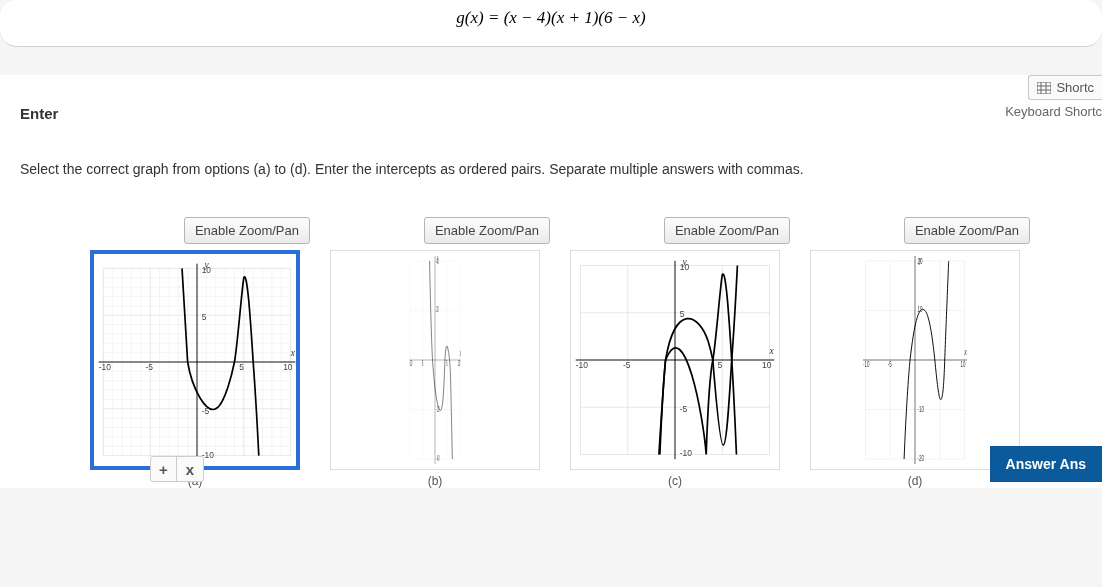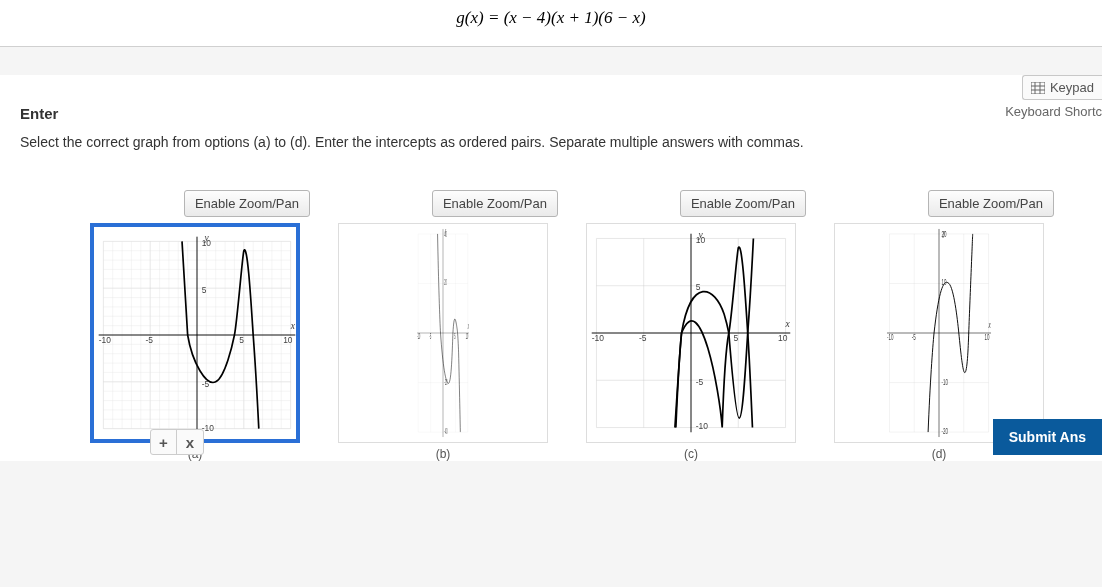--- a/index.html
+++ b/index.html
@@ -12,20 +12,21 @@
     position: relative;
   }
   .formula-bar {
     background: #fff;
     padding: 8px 0 18px 0;
     text-align: center;
     font-size: 17px;
     font-style: italic;
     font-family: 'Times New Roman', serif;
     border-bottom: 1px solid #d0d0d0;
+    border-radius: 17px;
   }
   .content-area {
     background: #fff;
     margin: 28px 0 0 0;
     padding: 0 20px;
     position: relative;
   }
   .top-right {
     position: absolute;
     right: 0;
@@ -53,25 +54,25 @@
   }
   .answer-title {
     font-size: 15px;
     font-weight: bold;
     color: #333;
     padding-top: 30px;
   }
   .instruction {
     font-size: 14px;
     color: #333;
-    margin-top: 12px;
+    margin-top: 39px;
   }
   .graph-row {
     display: flex;
-    gap: 18px;
+    gap: 10px;
     margin-top: 40px;
     padding-left: 60px;
   }
   .graph-cell {
     width: 230px;
     display: flex;
     flex-direction: column;
     align-items: center;
   }
   .zoom-btn {
@@ -156,21 +157,21 @@
 
   <div class="top-right">
     <div class="keypad-btn">
       <svg width="14" height="12">
           <rect x="0" y="0" width="14" height="12" fill="none" stroke="#666"></rect>
           <line x1="4" y1="0" x2="4" y2="12" stroke="#666"></line>
           <line x1="9" y1="0" x2="9" y2="12" stroke="#666"></line>
           <line x1="0" y1="4" x2="14" y2="4" stroke="#666"></line>
           <line x1="0" y1="8" x2="14" y2="8" stroke="#666"></line>
         </svg>
-      <span>Keypad</span>
+      <span>Shortc</span>
     </div>
     <div class="kb-shortcut">Keyboard Shortc</div>
   </div>
 
   <div class="answer-title">Enter</div>
   <div class="instruction">Select the correct graph from options (a) to (d). Enter the intercepts as ordered pairs. Separate multiple answers with commas.</div>
 
   <span class="cursor-icon">➤</span>
 
   <div class="graph-row">
@@ -354,15 +355,15 @@
       <div class="graph-label">(d)</div>
     </div>
 
   </div>
 
   <div class="plus-x">
     <span>+</span>
     <span>x</span>
   </div>
 
-  <button class="submit-btn">Submit Ans</button>
+  <button class="submit-btn">Answer Ans</button>
 
 </div>
 
 </body></html>

